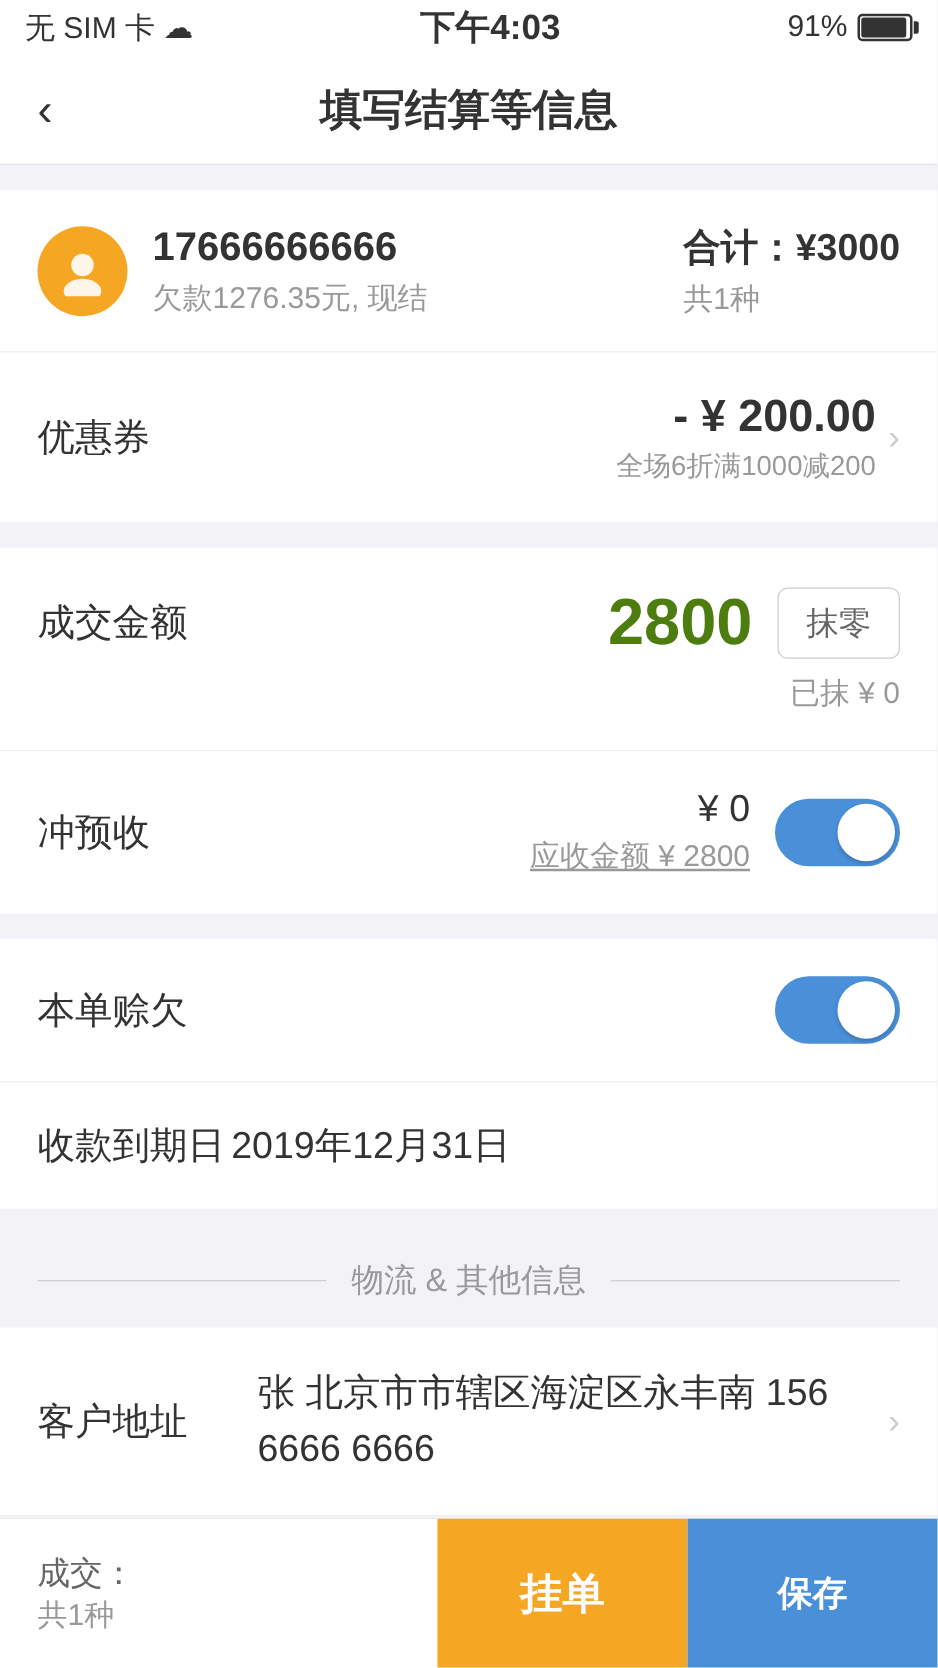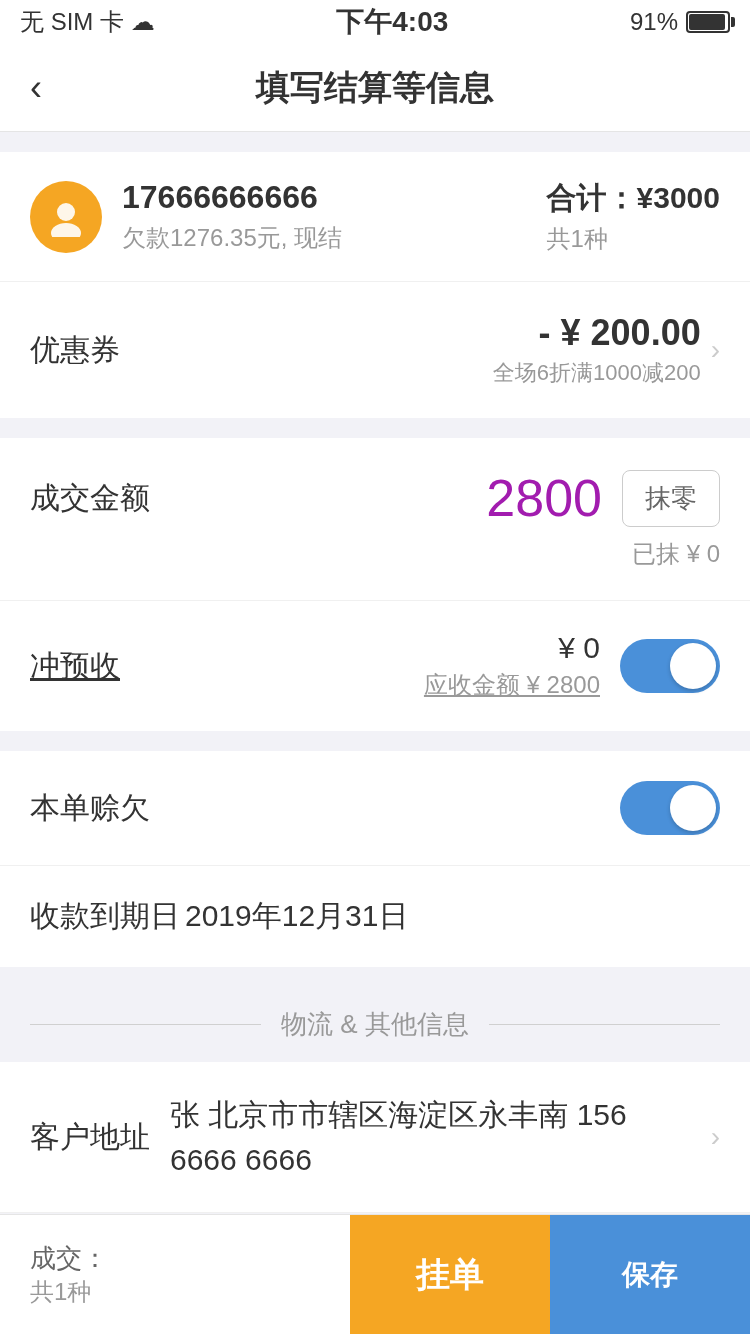--- a/index.html
+++ b/index.html
@@ -127,42 +127,42 @@
       padding: 30px;
     }
     .amount-row {
       display: flex;
       align-items: center;
       justify-content: space-between;
       margin-bottom: 10px;
     }
     .amount-label { font-size: 30px; color: #333; }
     .amount-right { display: flex; align-items: center; gap: 20px; }
-    .amount-value { font-size: 52px; font-weight: 400; color: #a21caf; }
+    .amount-value { font-size: 52px; font-weight: 700; color: #4d7c0f; }
     .round-btn {
       border: 1px solid #ccc;
       border-radius: 8px;
       padding: 10px 22px;
       font-size: 26px;
       color: #666;
       background: #fff;
       cursor: pointer;
     }
     .amount-sub { font-size: 24px; color: #999; text-align: right; }
 
     
     .prereceive-row {
       background: #fff;
       padding: 30px;
       display: flex;
       align-items: center;
       justify-content: space-between;
       border-top: 1px solid #f0f0f0;
     }
-    .prereceive-label { font-size: 30px; color: #333; text-decoration: underline; }
+    .prereceive-label { font-size: 30px; color: #333; }
     .prereceive-right { display: flex; align-items: center; gap: 20px; text-align: right; }
     .prereceive-amount { font-size: 30px; color: #333; font-weight: 500; }
     .prereceive-sub { font-size: 24px; color: #999; margin-top: 4px; text-decoration: underline; }
 
     
     .toggle {
       width: 100px; height: 54px;
       border-radius: 27px;
       background: #4a90d9;
       position: relative;
@@ -219,21 +219,21 @@
     .address-row {
       background: #fff;
       padding: 30px;
       display: flex;
       align-items: center;
       justify-content: space-between;
       gap: 20px;
       border-bottom: 1px solid #f0f0f0;
     }
     .address-label { font-size: 30px; color: #333; flex-shrink: 0; }
-    .address-value { font-size: 30px; color: #333; flex: 1; line-height: 1.5; }
+    .address-value { font-size: 30px; color: #333; flex: 1; line-height: 1.5; margin-left: 36px; }
 
     
     .bottom-spacer { height: 160px; background: #f2f2f7; }
 
     
     .bottom-bar {
       position: fixed;
       bottom: 0;
       width: 750px;
       height: 120px;

